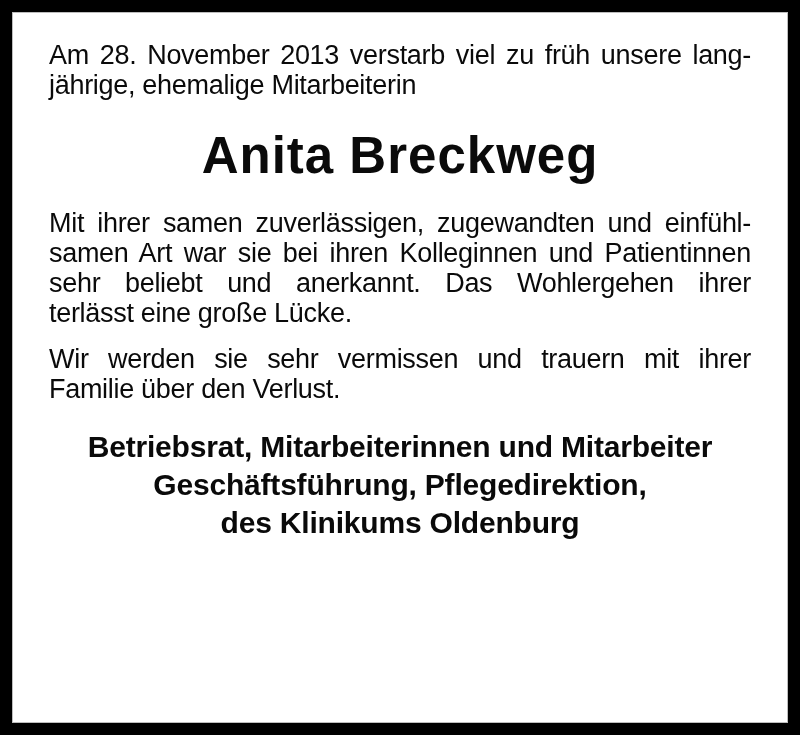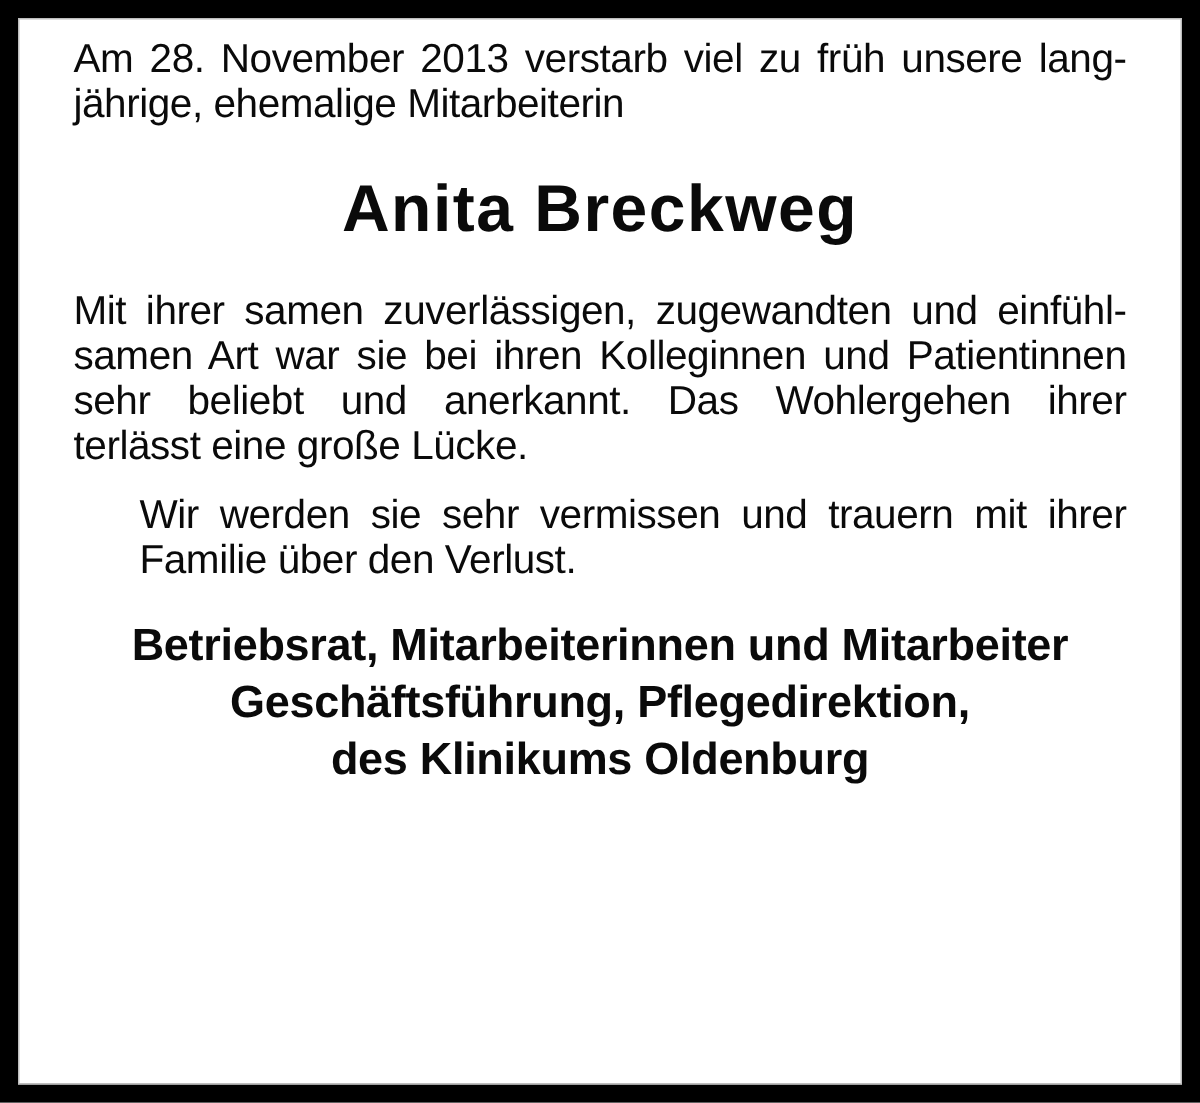--- a/index.html
+++ b/index.html
@@ -22,48 +22,48 @@
   }
   .sheet {
     position: absolute;
     left: 12px;
     top: 12px;
     right: 12px;
     bottom: 12px;
     background: #ffffff;
     box-shadow: inset 0 0 0 1px #bdbdbd;
     box-sizing: border-box;
-    padding: 12px 37px 0 37px;
+    padding: 28px 37px 0 37px;
     color: #0a0a0a;
   }
   .para {
     font-size: 27px;
     line-height: 30px;
     letter-spacing: -0.3px;
     color: #0a0a0a;
   }
   .para .line {
     text-align: left;
   }
   .para .line.j {
     text-align: justify;
     text-align-last: justify;
   }
   .deceased-name {
     margin: 24px 0 0 0;
-    font-size: 44px;
+    font-size: 51px;
     line-height: 64px;
     font-weight: bold;
     letter-spacing: 1px;
     text-align: center;
     color: #0a0a0a;
   }
   .p1 { margin-top: 36px; }
   .p2 { margin-top: 20px; }
-  .p3 { margin-top: 16px; margin-left: 44px; }
+  .p3 { margin-top: 16px; }
   .closing {
     margin-top: 24px;
     font-size: 30px;
     line-height: 38px;
     font-weight: bold;
     letter-spacing: -0.2px;
   }
   .closing .line {
     text-align: center;
   }

